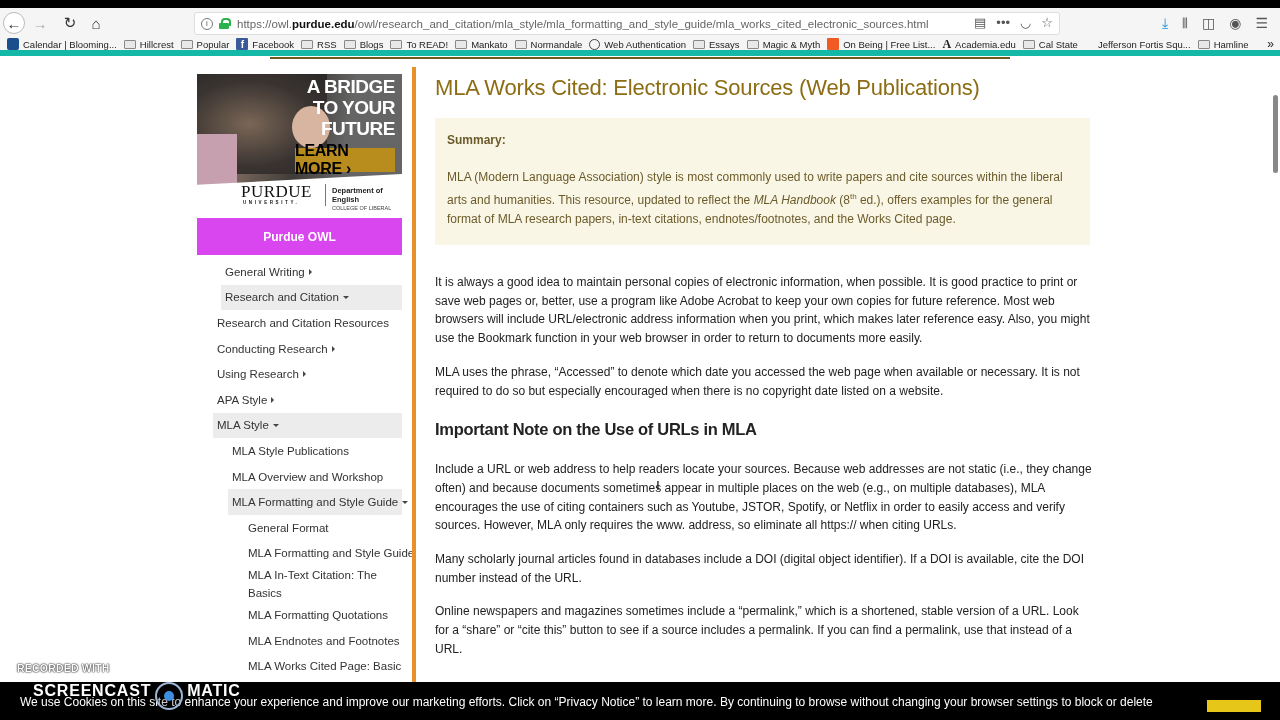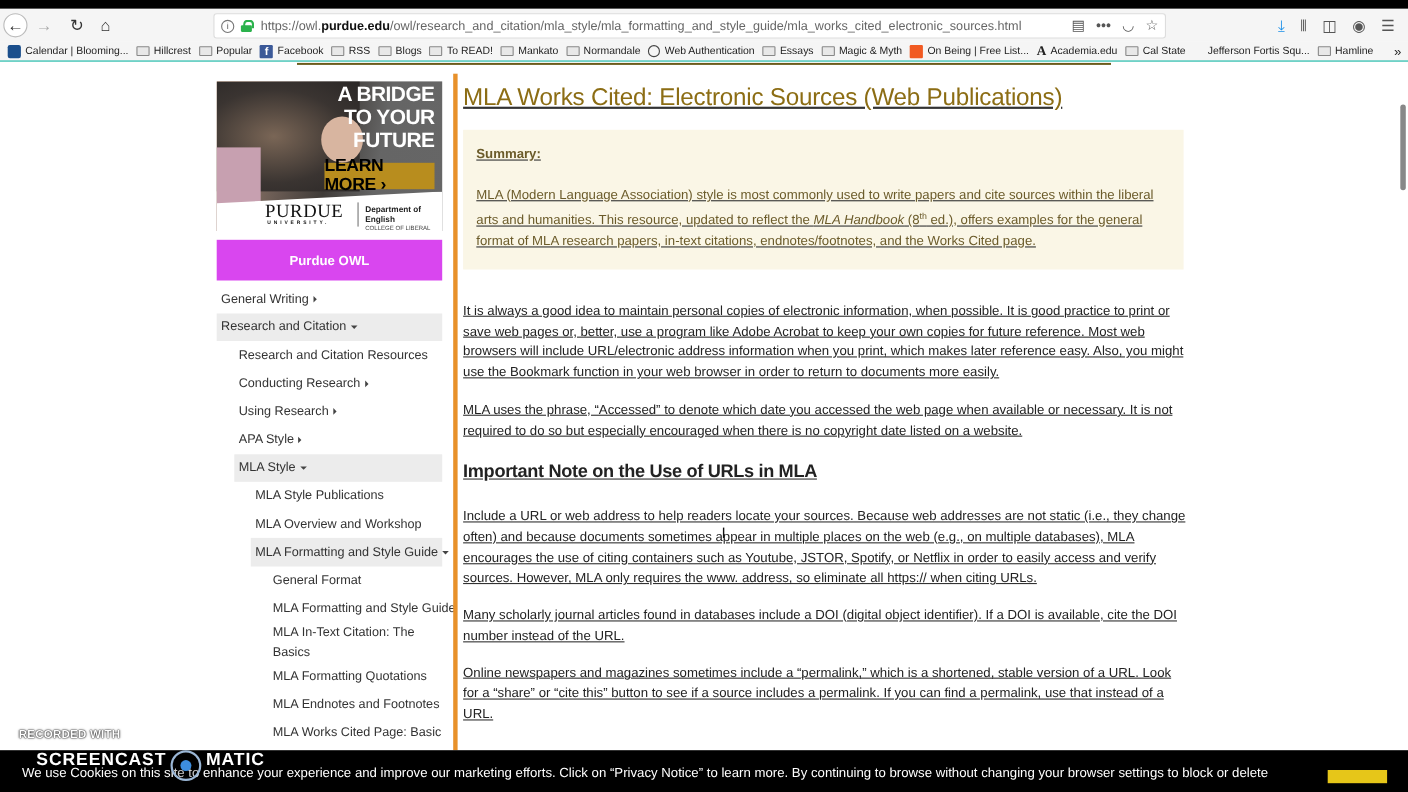--- a/index.html
+++ b/index.html
@@ -14,21 +14,21 @@
   .urlbar { position: absolute; left: 194px; top: 4px; width: 866px; height: 23px; background: #fff; border: 1px solid #ddd; border-radius: 3px; display: flex; align-items: center; font-size: 11.5px; color: #666; }
   .url-info { margin-left: 6px; width: 12px; height: 12px; border: 1px solid #777; border-radius: 50%; font-size: 8px; display: flex; align-items: center; justify-content: center; color: #555; }
   .url-lock { margin-left: 6px; width: 10px; height: 11px; position: relative; }
   .url-lock::before { content: ""; position: absolute; left: 2px; top: 0; width: 6px; height: 6px; border: 2px solid #2bb24c; border-bottom: none; border-radius: 4px 4px 0 0; }
   .url-lock::after { content: ""; position: absolute; left: 0; top: 5px; width: 10px; height: 6px; background: #2bb24c; border-radius: 1px; }
   .url-text { margin-left: 8px; white-space: nowrap; }
   .url-text b { color: #111; font-weight: bold; }
   .url-actions { position: absolute; right: 6px; top: 2px; display: flex; gap: 10px; align-items: center; font-size: 13px; color: #555; }
   .tb-right { position: absolute; right: 0; top: 0; height: 30px; display: flex; align-items: center; gap: 14px; padding-right: 12px; font-size: 14px; color: #555; }
   .tb-download { color: #1a8fe8; }
-  .bookmarks { position: absolute; left: 0; top: 38px; width: 1280px; height: 18px; background: #f5f5f5; border-bottom: 1px solid #14b8a6; display: flex; align-items: center; font-size: 9.5px; color: #222; white-space: nowrap; }
+  .bookmarks { position: absolute; left: 0; top: 38px; width: 1280px; height: 18px; background: #f5f5f5; border-bottom: 6px solid #14b8a6; display: flex; align-items: center; font-size: 9.5px; color: #222; white-space: nowrap; }
   .bm { display: flex; align-items: center; gap: 4px; margin-left: 7px; cursor: pointer; }
   .bm-folder { width: 12px; height: 9px; background: #e8e8e8; border: 1px solid #888; border-radius: 1px; position: relative; }
   .bm-cal { width: 12px; height: 12px; background: #1b4f8c; border-radius: 2px; }
   .bm-fb { width: 12px; height: 12px; background: #3b5998; color: #fff; font-size: 10px; font-weight: bold; display: flex; align-items: flex-end; justify-content: center; border-radius: 1px; }
   .bm-globe { width: 11px; height: 11px; border: 1.5px solid #444; border-radius: 50%; }
   .bm-onbeing { width: 12px; height: 12px; background: #f15a22; border-radius: 1px; }
   .bm-academia { font-family: "Liberation Serif", serif; font-weight: bold; font-size: 12px; }
   .bm-more { position: absolute; right: 6px; font-size: 12px; }
   .page { position: absolute; left: 0; top: 57px; width: 1280px; height: 625px; background: #fff; overflow: hidden; }
   .gold-rule { position: absolute; left: 270px; top: 0; width: 740px; height: 2px; background: #6b5b1c; }
@@ -42,32 +42,32 @@
   .ad-cta { position: absolute; left: 98px; top: 74px; width: 100px; height: 24px; background: #b88d1e; color: #000000; font-weight: bold; font-size: 16px; display: flex; align-items: center; justify-content: center; letter-spacing: -0.3px; cursor: pointer; }
   .ad-footer { position: absolute; left: 0; top: 100px; width: 205px; height: 36px; background: #fff; clip-path: polygon(0 30%, 100% 0, 100% 100%, 0 100%); }
   .ad-purdue { position: absolute; left: 44px; top: 108px; font-family: "Liberation Serif", serif; font-size: 17px; color: #111; letter-spacing: 0.5px; }
   .ad-purdue-sub { position: absolute; left: 46px; top: 126px; font-size: 4.5px; letter-spacing: 2.6px; color: #111; font-weight: bold; }
   .ad-divider { position: absolute; left: 128px; top: 110px; width: 1px; height: 22px; background: #777; }
   .ad-dept { position: absolute; left: 135px; top: 112px; font-size: 7.5px; color: #222; font-weight: bold; line-height: 9px; }
   .ad-dept span { display: block; font-size: 5.5px; font-weight: normal; color: #444; }
   .owl-header { margin-top: 8px; width: 205px; height: 37px; background: #d946ef; color: #fff; font-weight: bold; font-size: 12px; display: flex; align-items: center; justify-content: center; cursor: pointer; }
   .menu { margin-top: 4px; }
   .mi { display: flex; align-items: center; font-size: 11.5px; color: #333; height: 25.6px; cursor: pointer; white-space: nowrap; }
-  .mi.l0 { padding-left: 4px; }
+  .mi.l0 { padding-left: 4px; margin-left: 24px; }
   .mi.l1 { padding-left: 20px; margin-left: 0; }
   .mi.l2 { padding-left: 35px; }
   .mi.l3 { padding-left: 51px; align-items: center; }
   .mi.active { background: #ececec; }
   .mi.l1.active { margin-left: 16px; padding-left: 4px; }
   .mi.l2.active { margin-left: 31px; padding-left: 4px; }
   .mi.two-line { height: 36px; line-height: 18px; white-space: normal; width: 180px; }
   .caret-r { display: inline-block; width: 0; height: 0; border-top: 3px solid transparent; border-bottom: 3px solid transparent; border-left: 3px solid #444; margin-left: 4px; }
   .caret-d { display: inline-block; width: 0; height: 0; border-left: 3px solid transparent; border-right: 3px solid transparent; border-top: 3px solid #444; margin-left: 4px; }
   .orange-rule { position: absolute; left: 412px; top: 10px; width: 4px; height: 620px; background: #e8912a; }
-  .content { position: absolute; left: 421px; top: 18px; width: 660px; color: #333; text-decoration: underline; }
+  .content { position: absolute; left: 435px; top: 18px; width: 660px; color: #333; }
   .h1 { font-size: 22px; color: #8c6d14; font-weight: normal; letter-spacing: -0.2px; }
   .summary { margin-top: 17px; width: 655px; background: #faf6e6; padding: 15px 12px 16px 12px; }
   .summary-title { font-weight: bold; font-size: 12px; color: #6b5b2a; }
   .summary-text { margin-top: 21px; font-size: 12px; line-height: 19px; color: #6b5b2a; }
   .p { font-size: 12px; line-height: 18.7px; color: #222; margin-top: 15px; }
   .p.first { margin-top: 28px; }
   .h2 { font-size: 16.5px; font-weight: bold; color: #222; margin-top: 20px; letter-spacing: -0.3px; }
   .p.after-h2 { margin-top: 21px; }
   .cookie { position: absolute; left: 0; top: 682px; width: 1280px; height: 38px; background: #000; color: #fff; font-size: 12px; }
   .cookie-text { position: absolute; left: 20px; top: 13px; white-space: nowrap; }

